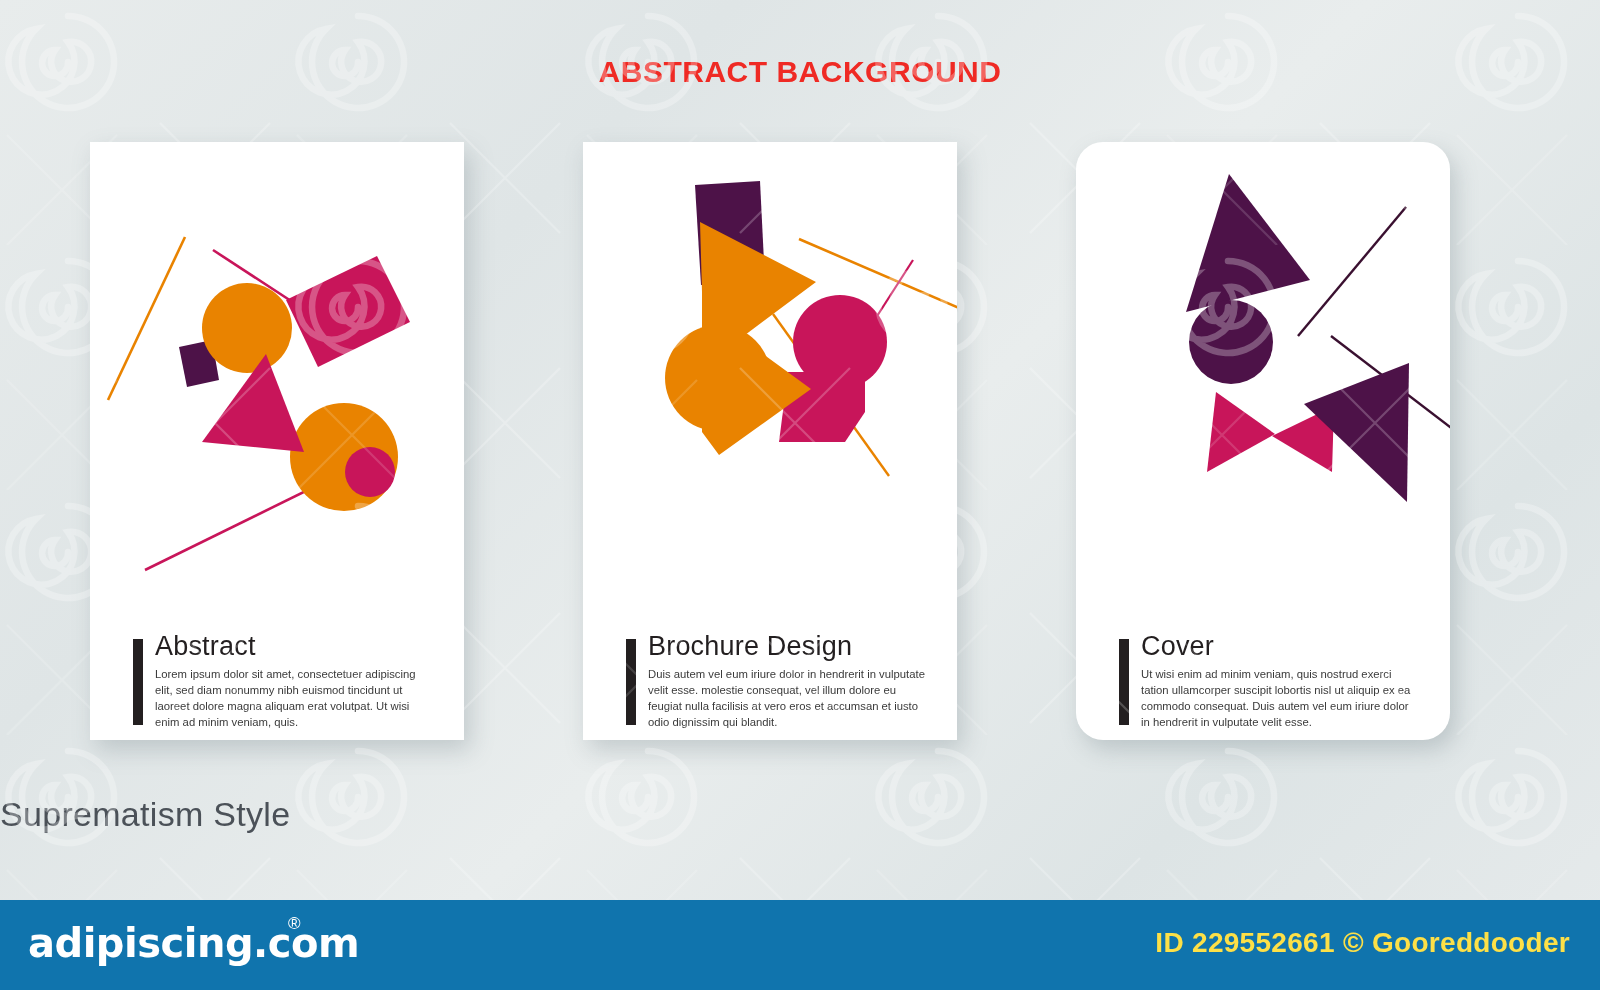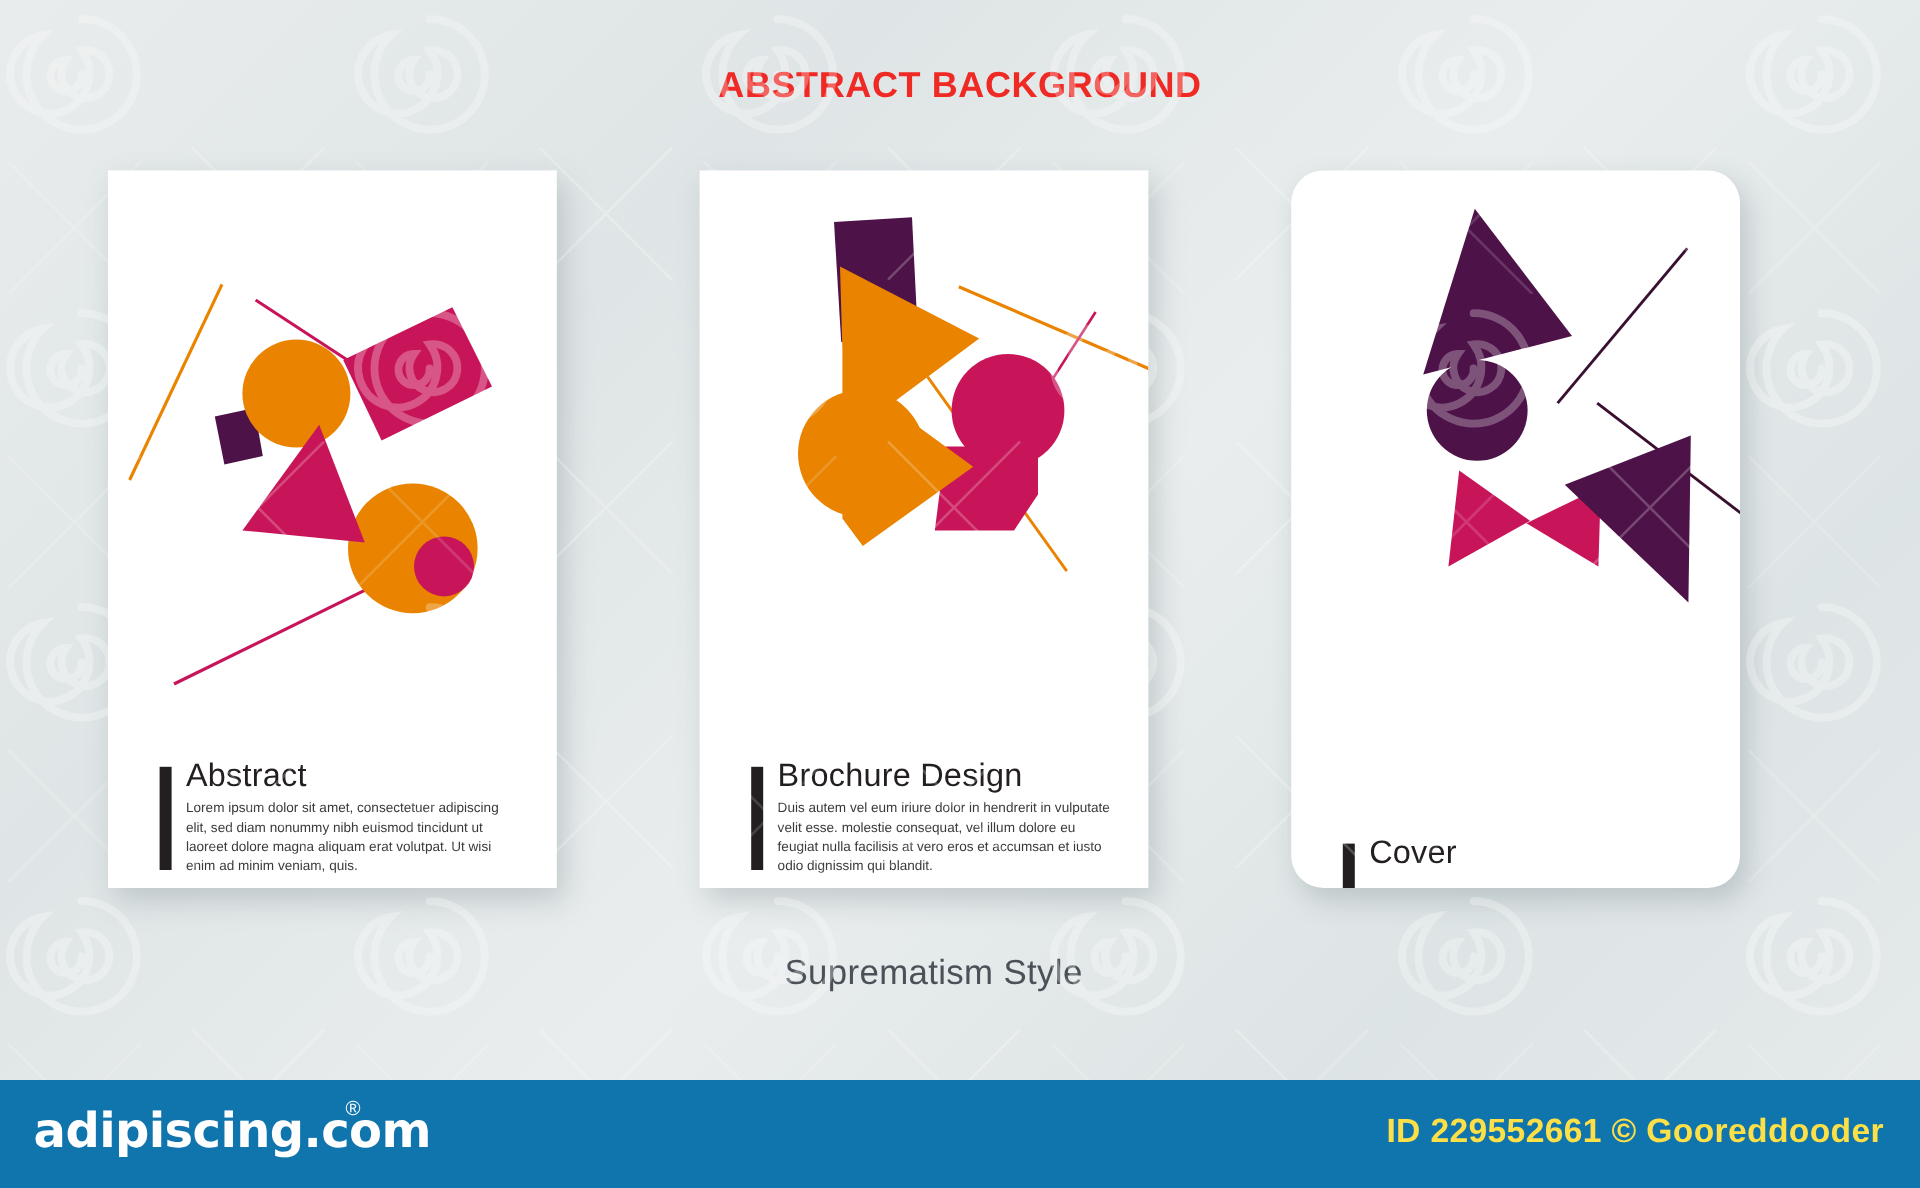--- a/index.html
+++ b/index.html
@@ -104,22 +104,21 @@
     color: #3a3a3a;
     font-family: "Liberation Sans", sans-serif;
   }
 
   
   .subtitle {
     position: absolute;
     left: 0;
     top: 795px;
     width: 1556px;
-    text-align: center;
-    font-size: 29px;
+    font-size: 34px;
     font-weight: 300;
     color: #4b5158;
     letter-spacing: 0.3px;
     z-index: 3;
   }
 
   
   #footer-bar {
     position: absolute;
     left: 0;
@@ -236,20 +235,21 @@
         <polygon points="140,250 199,292 131,330" fill="#c8155a"></polygon>
 
         <polygon points="196,294 258,264 256,330" fill="#c8155a"></polygon>
 
         <polygon points="228,262 333,221 331,360" fill="#4d1248"></polygon>
       </svg>
     </div>
     <div class="card-text">
       <div class="text-bar"></div>
       <h2 class="card-title">Cover</h2>
+      <p class="card-body">Ut wisi enim ad minim veniam, quis nostrud exerci tation ullamcorper suscipit lobortis nisl ut aliquip ex ea commodo consequat. Duis autem vel eum iriure dolor in hendrerit in vulputate velit esse.</p>
     </div>
   </div>
 
   <div class="subtitle">Suprematism Style</div>
 
   <div id="watermark-layer">
     <svg width="1600" height="900" xmlns="http://www.w3.org/2000/svg">
       <defs>
         <g id="wm-spiral">
           <path d="M0,-46 A46,46 0 1,1 -32,-33 A33,33 0 1,0 0,-20 A20,20 0 1,1 -13,-12 A13,13 0 1,0 0,0" fill="none" stroke="#ffffff" stroke-width="6.5" stroke-linecap="round"></path>

